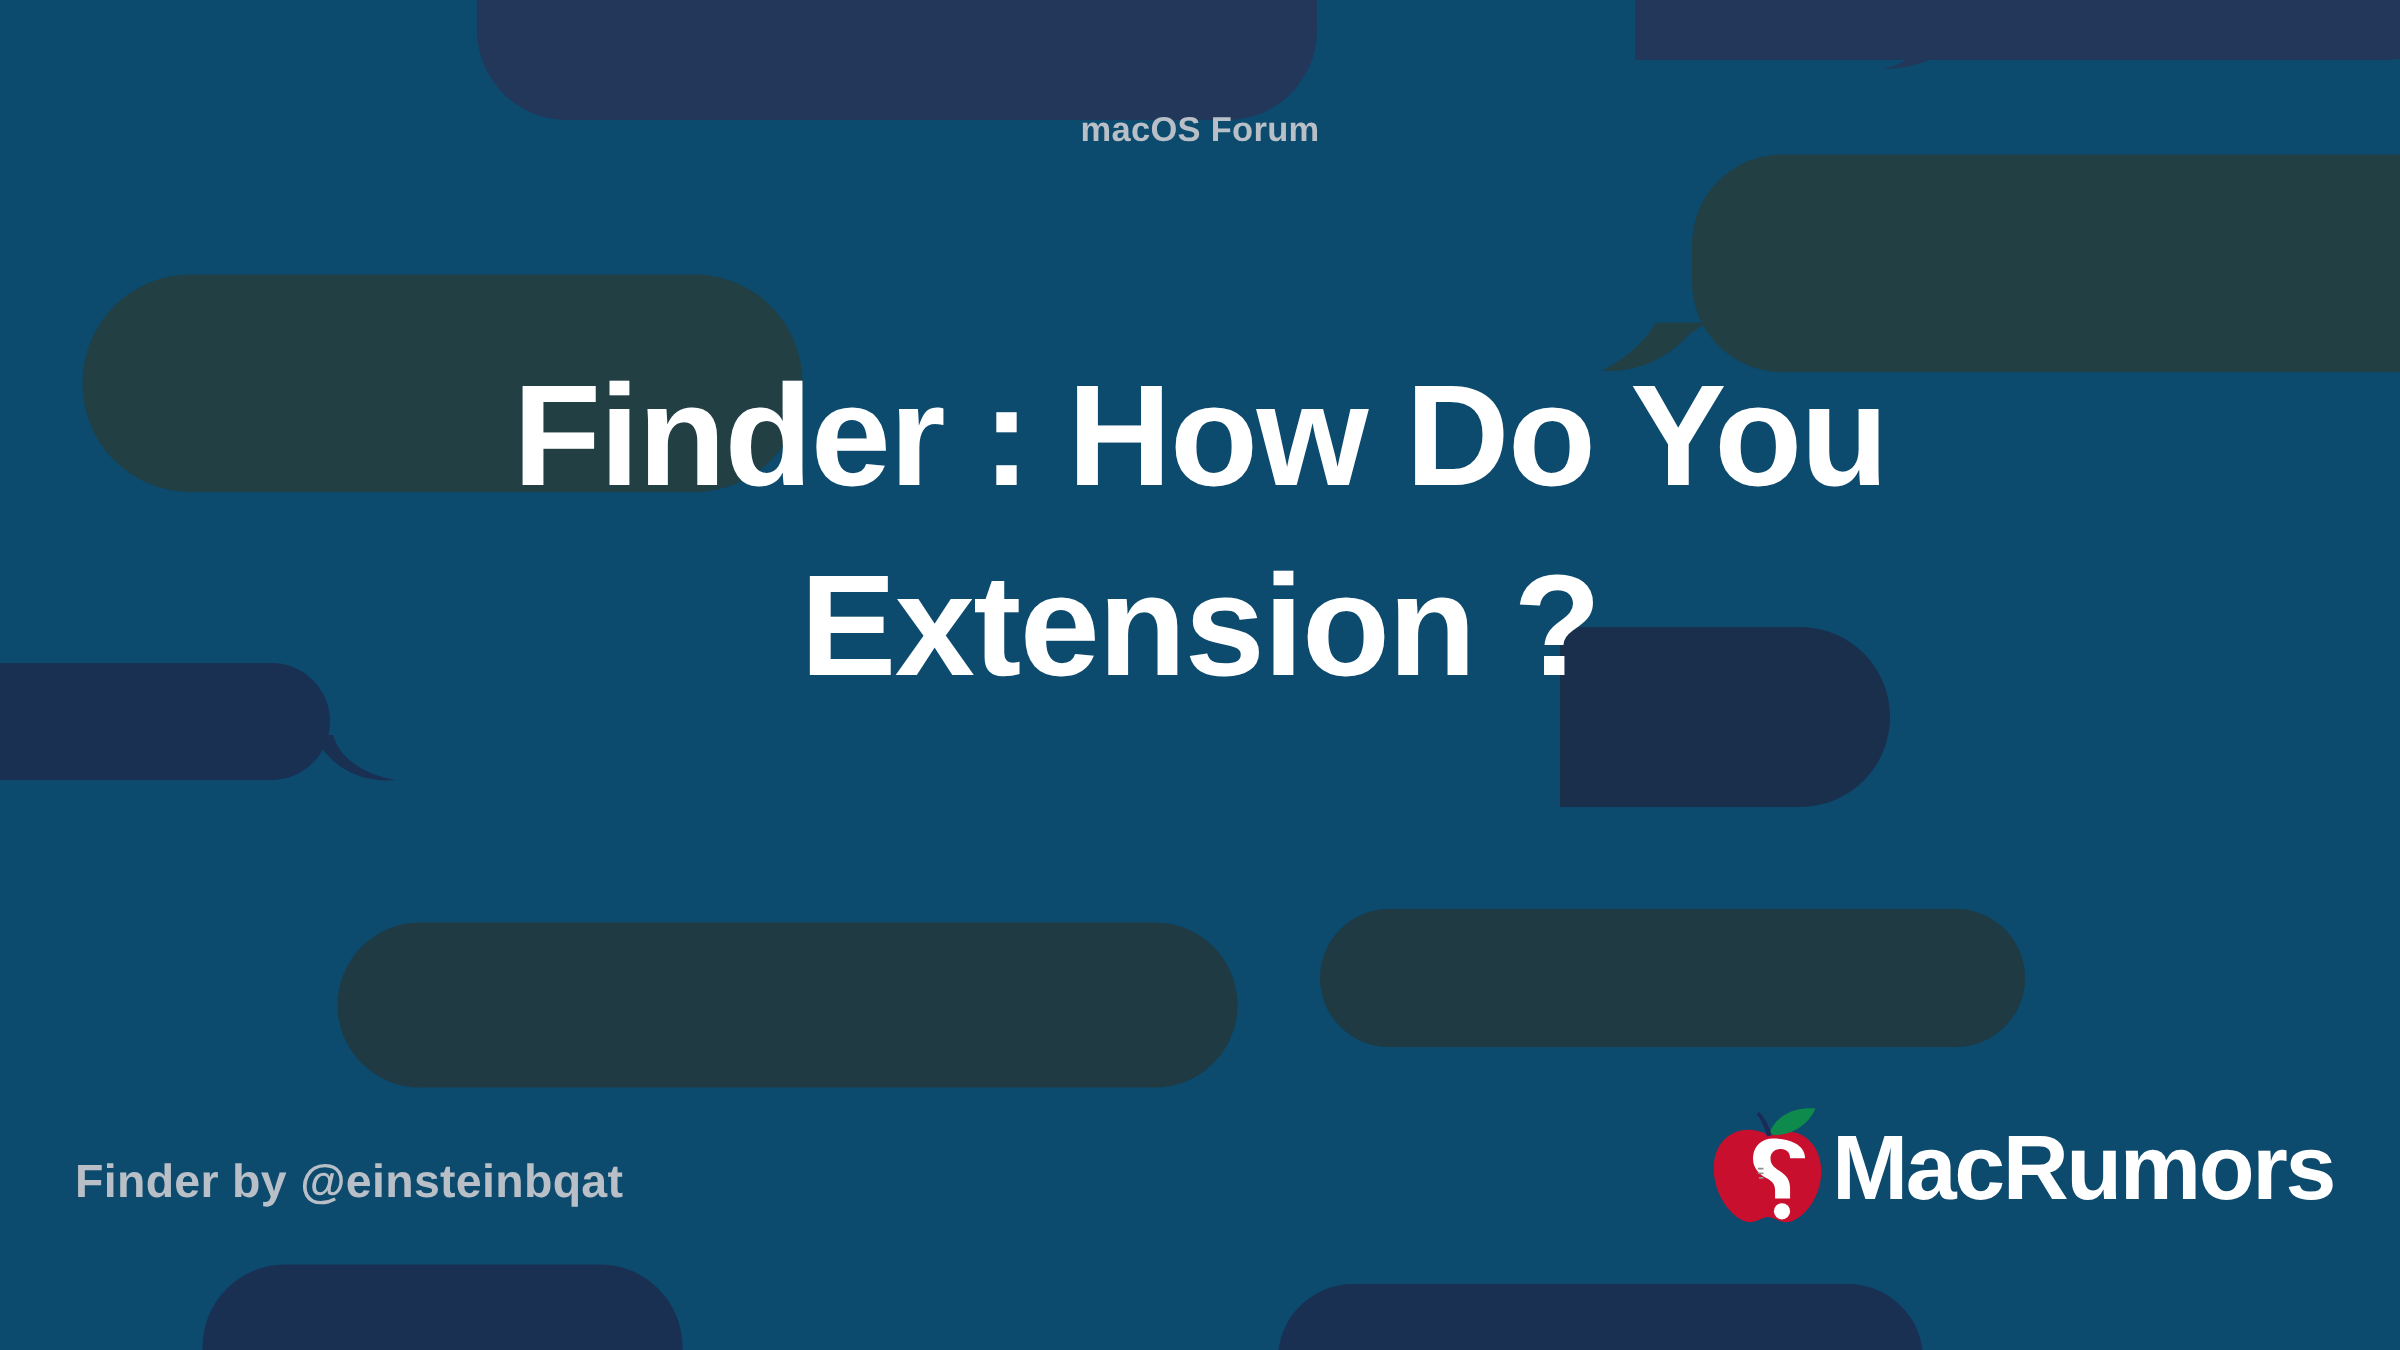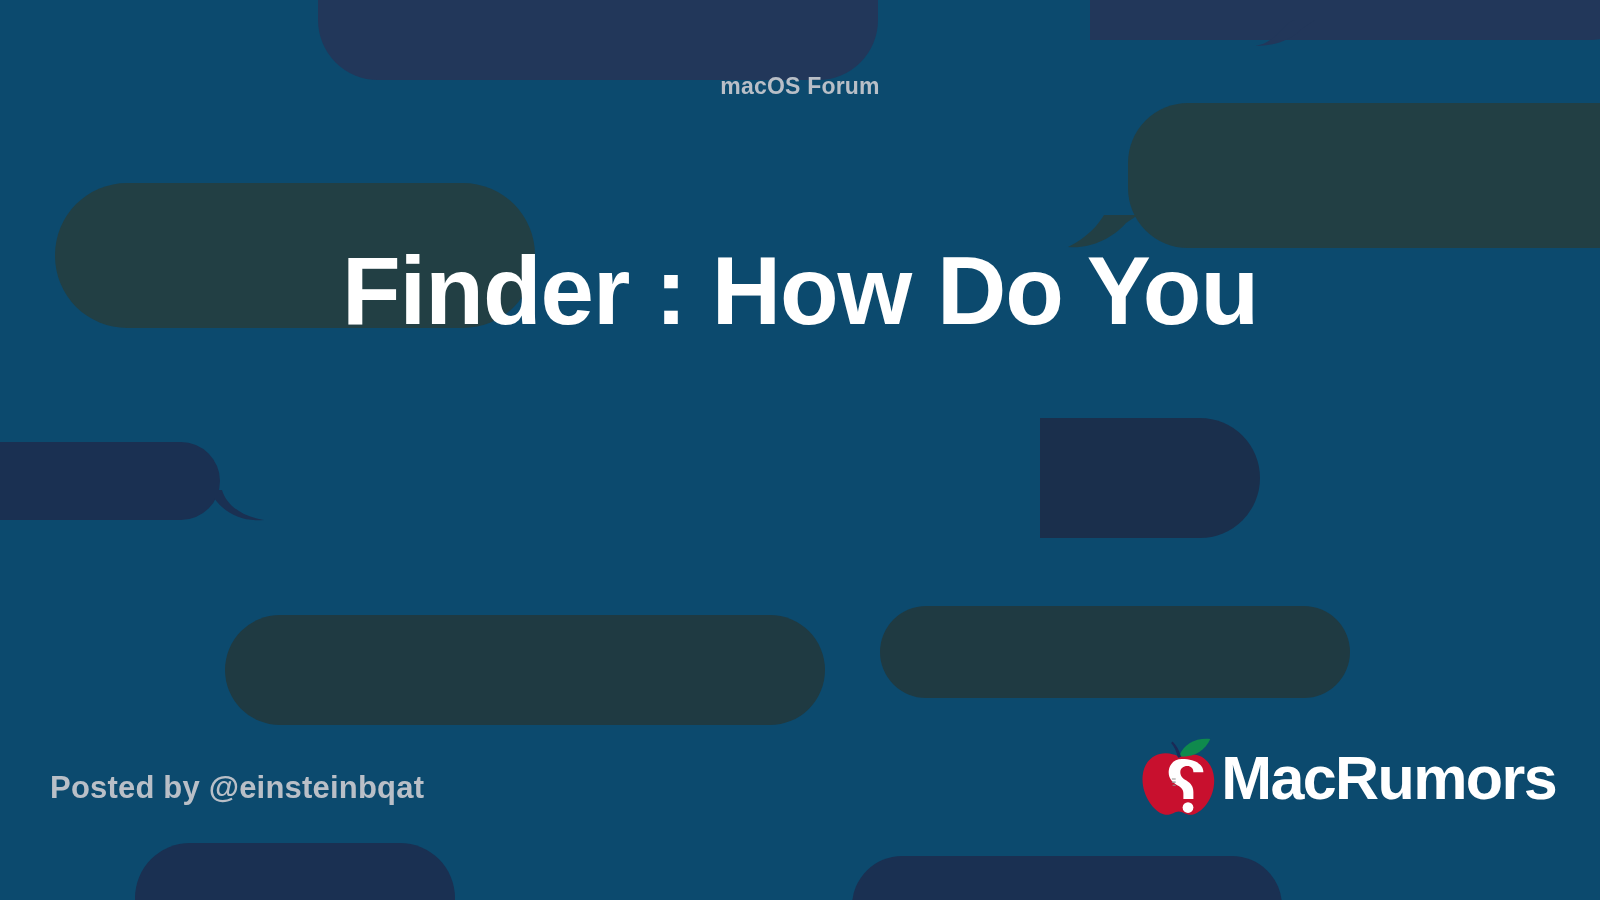--- a/index.html
+++ b/index.html
@@ -136,23 +136,24 @@
 
     <div class="bubble navy" style="left:135px; top:843px; width:320px; height:110px; border-radius:55px 55px 0 0;"></div>
 
     <div class="bubble navy" style="left:852px; top:856px; width:430px; height:100px; border-radius:50px 50px 0 0;"></div>
   </div>
 
   <div id="forum-label">macOS Forum</div>
 
   <div id="title-block">
     <span class="tline">Finder : How Do You</span>
+    <span class="tline">Extension ?</span>
   </div>
 
-  <div id="byline">Posted by @einsteinbqat</div>
+  <div id="byline">Finder by @einsteinbqat</div>
 
   <div id="logo">
     <svg id="logo-apple" viewBox="0 0 100 104">
 
       <path d="M44 24 C26 18 6 28 4 52 C2 76 18 98 32 102 C41 104 45 98 51 98
                C57 98 61 104 70 102 C84 98 98 78 97 56 C96 36 82 22 64 24
                C56 25 52 28 51 28 C50 28 50 25 44 24 Z" fill="#c8102e"></path>
 
       <path d="M55 30 C46 30 39 36 38 45 C37 54 42 60 49 64 C55 67 57 70 57 75
                L57 82 L70 82 L70 73 C70 66 67 62 61 58 C56 55 53 52 53 47

